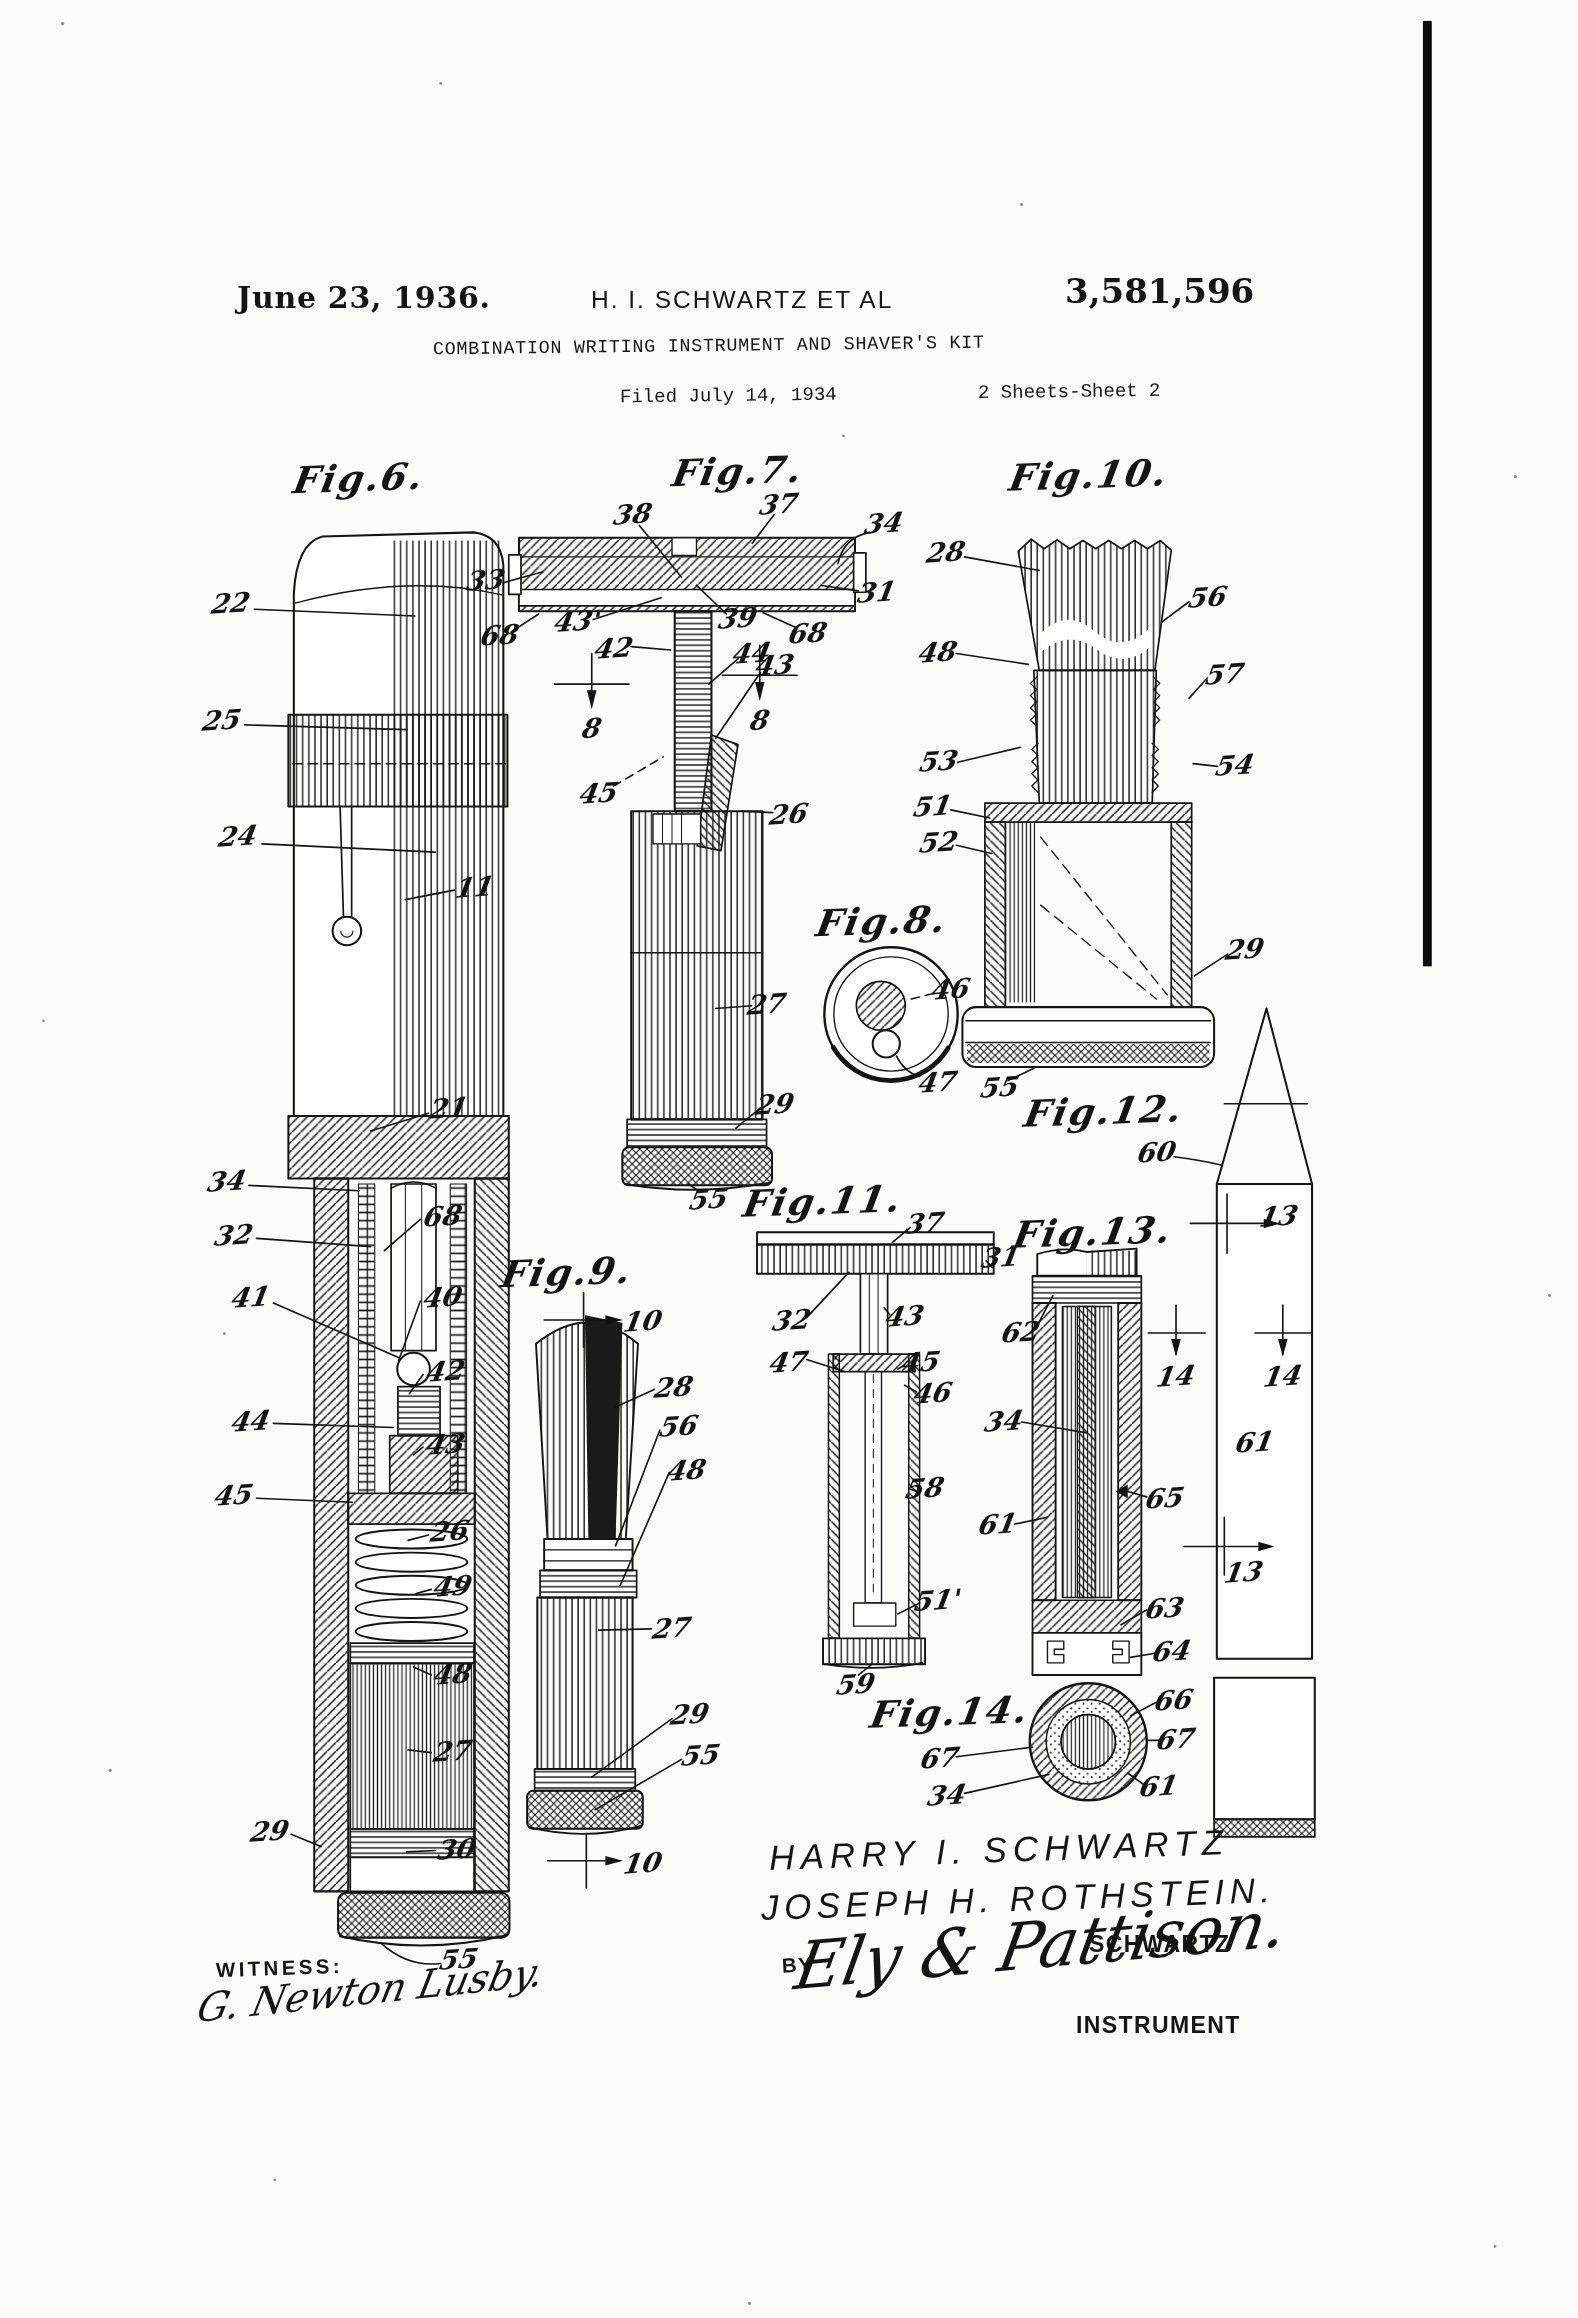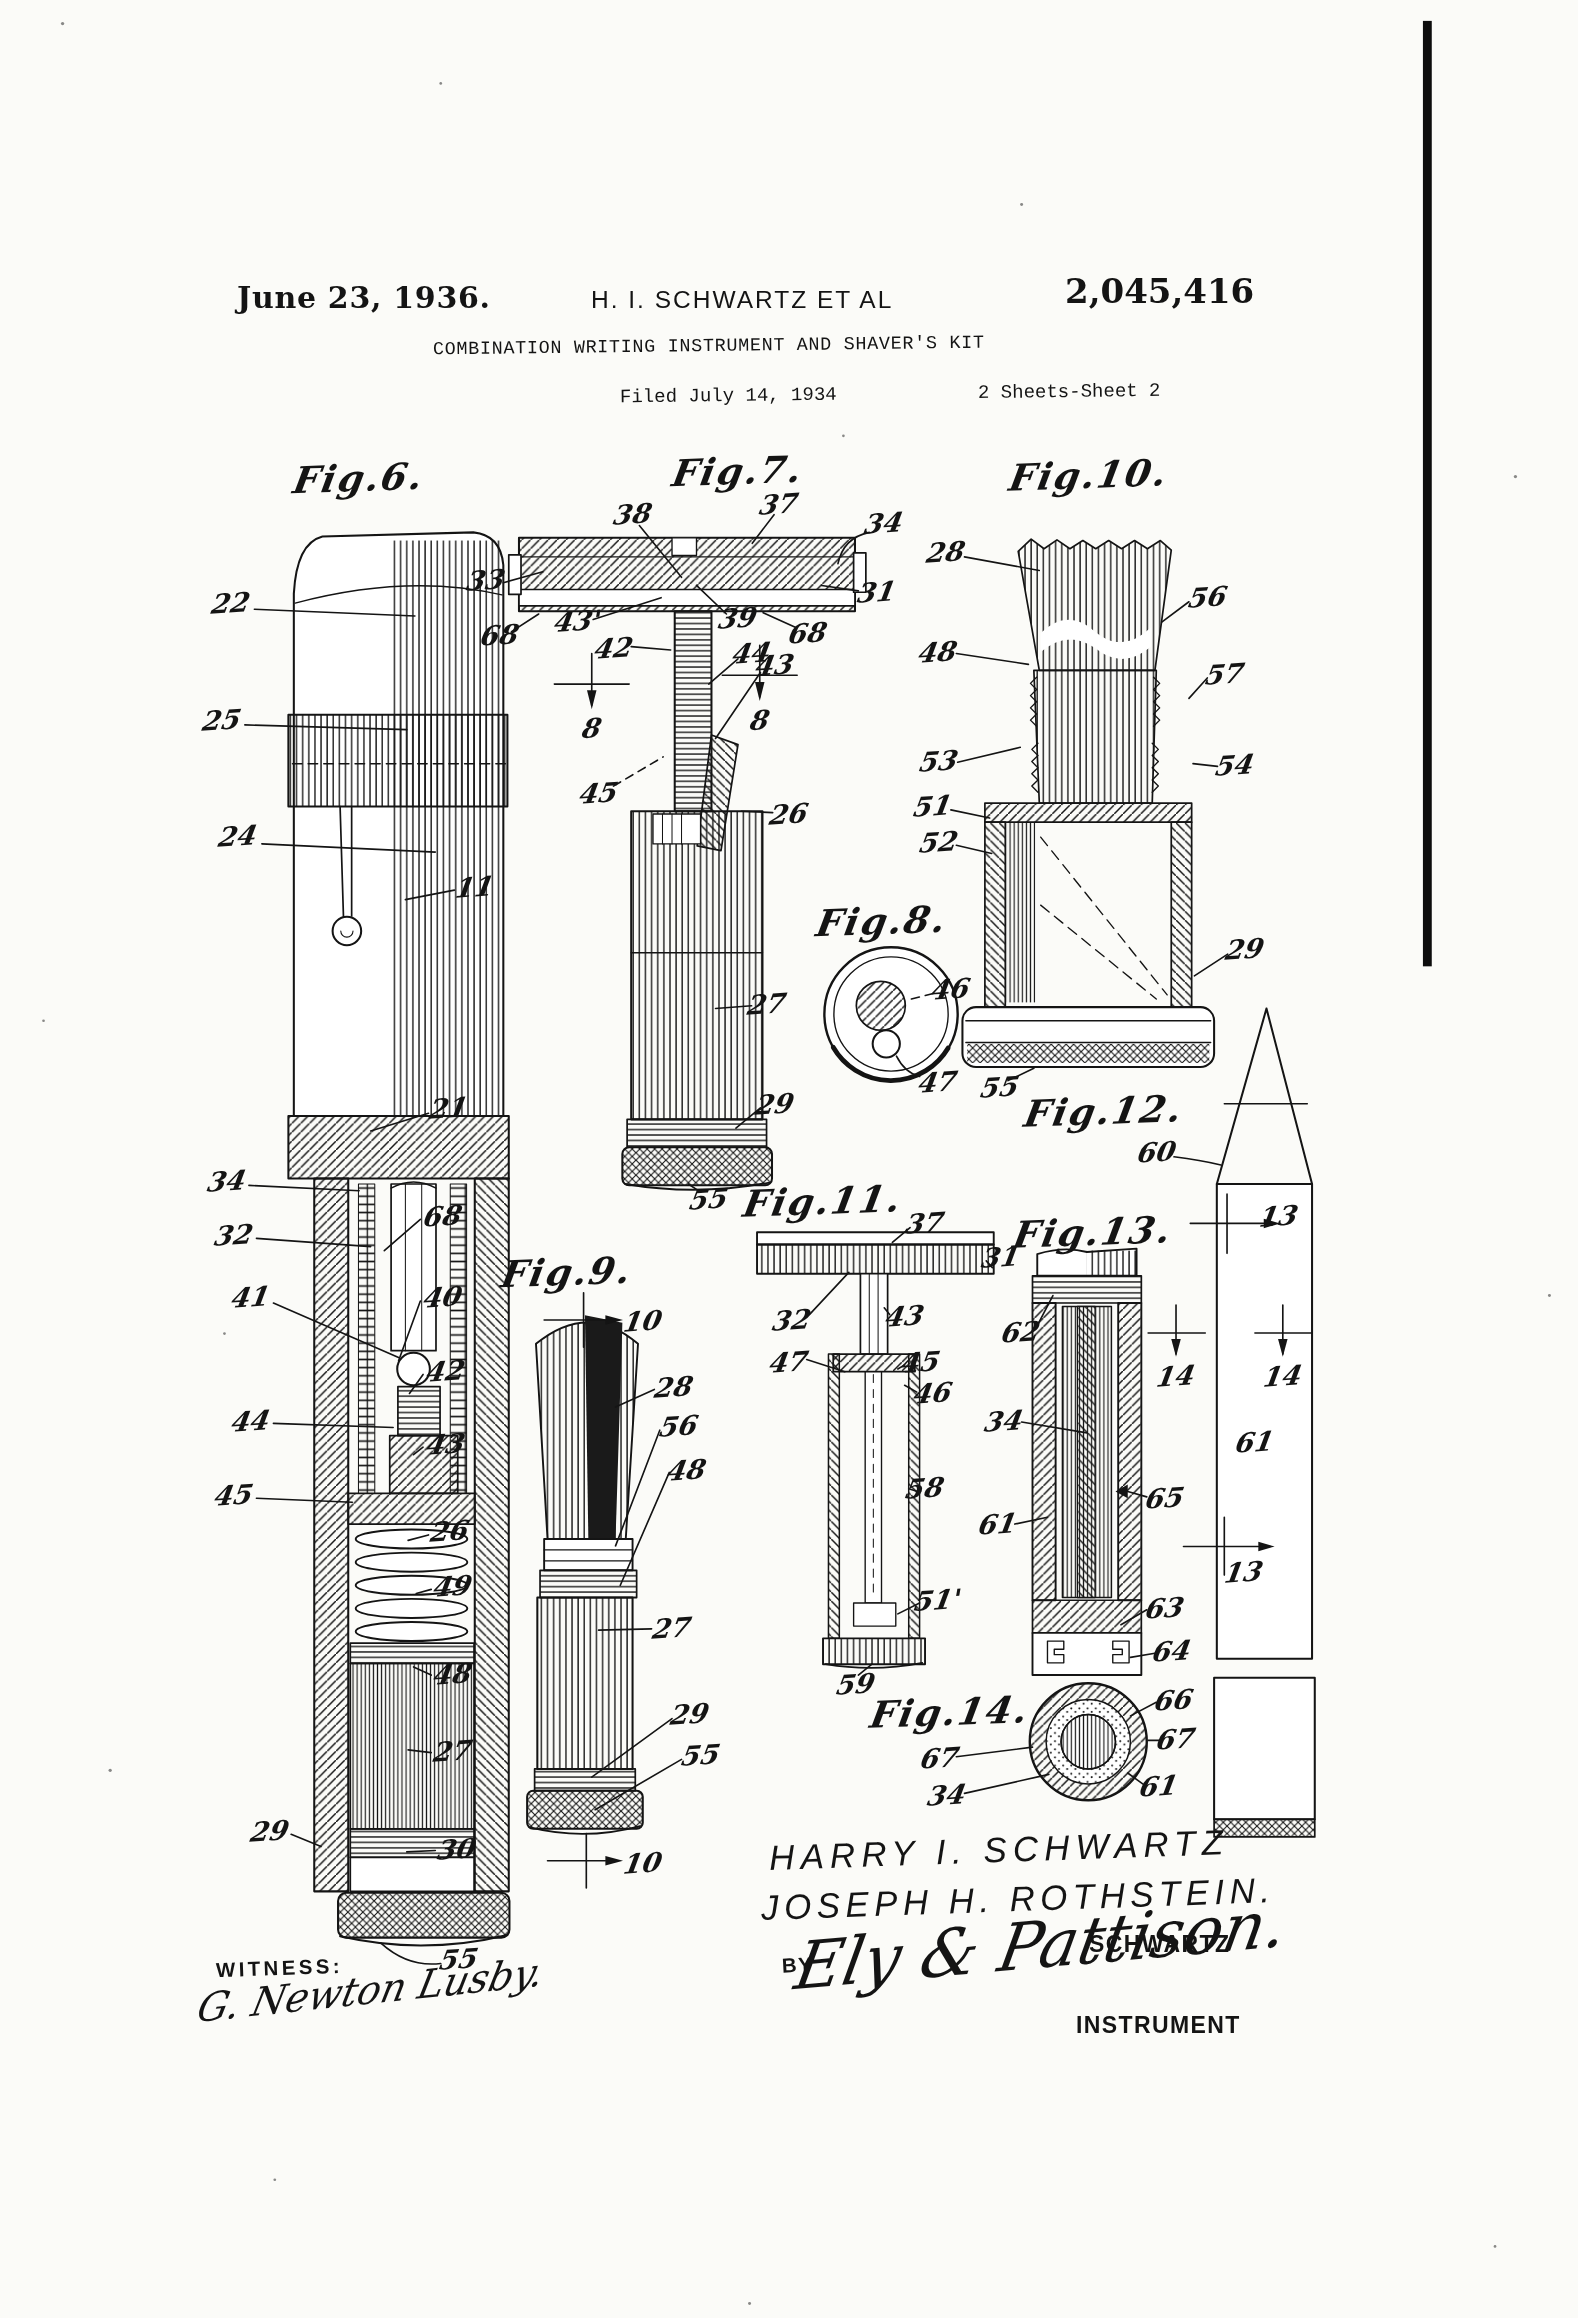--- a/index.html
+++ b/index.html
@@ -336,21 +336,21 @@
           <circle cx="1102" cy="3386" r="2.2"></circle>
         <circle cx="404" cy="3204" r="2"></circle>
           <circle cx="1240" cy="640" r="2"></circle>
           <circle cx="330" cy="1960" r="2"></circle>
       </g>
     </g>
   </svg>
 
   <div class="abs hdr-date">June 23, 1936.</div>
   <div class="abs hdr-name">H. I. SCHWARTZ ET AL</div>
-  <div class="abs hdr-num">2,045,416</div>
+  <div class="abs hdr-num">3,581,596</div>
   <div class="abs hdr-title">COMBINATION WRITING INSTRUMENT AND SHAVER'S KIT</div>
   <div class="abs hdr-filed">Filed July 14, 1934</div>
   <div class="abs hdr-sheet">2 Sheets-Sheet 2</div>
 
   <div id="labels">
       <span class="figlabel" style="left: 359px; top: 478px;">Fig.6.</span>
       <span class="num" style="left: 231px; top: 603px;">22</span>
       <span class="num" style="left: 222px; top: 720px;">25</span>
       <span class="num" style="left: 238px; top: 836px;">24</span>
       <span class="num" style="left: 475px; top: 887px;">11</span>

